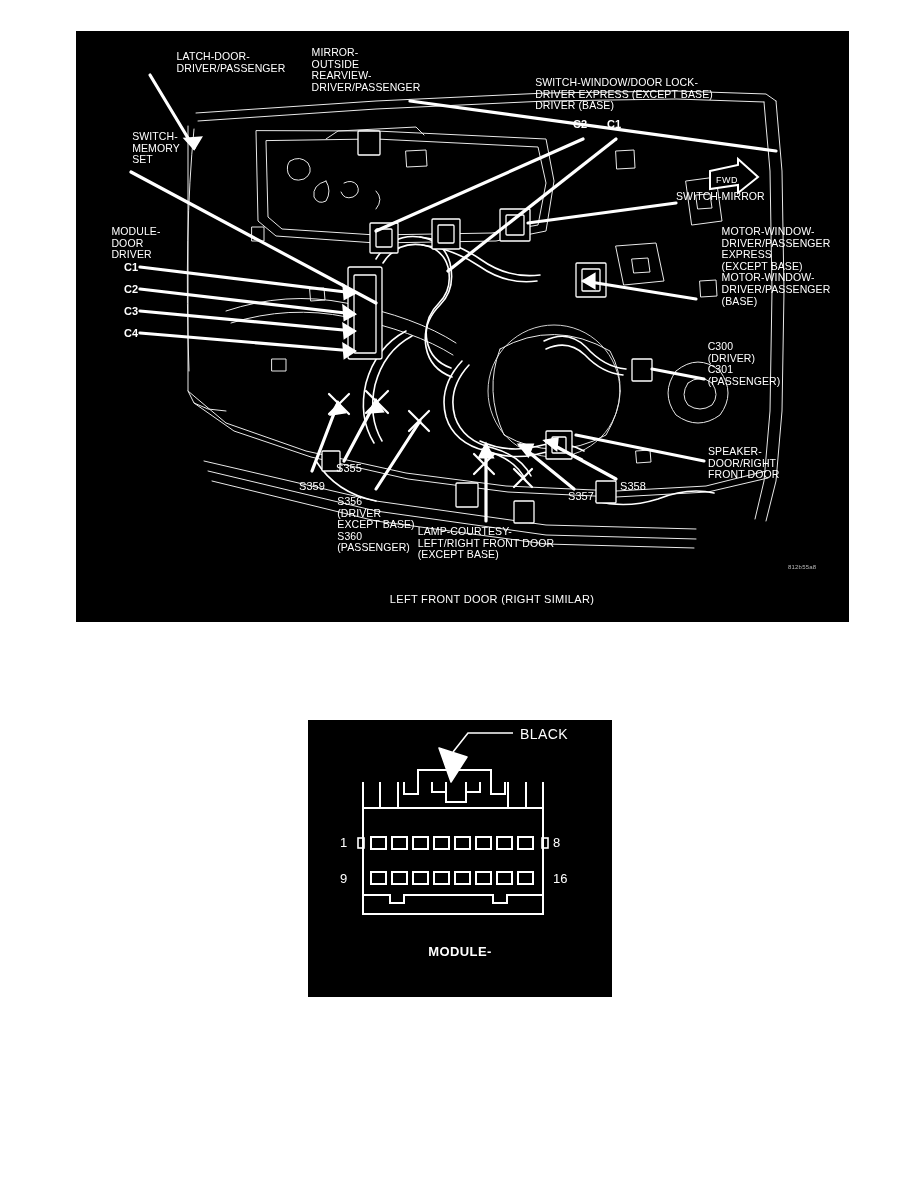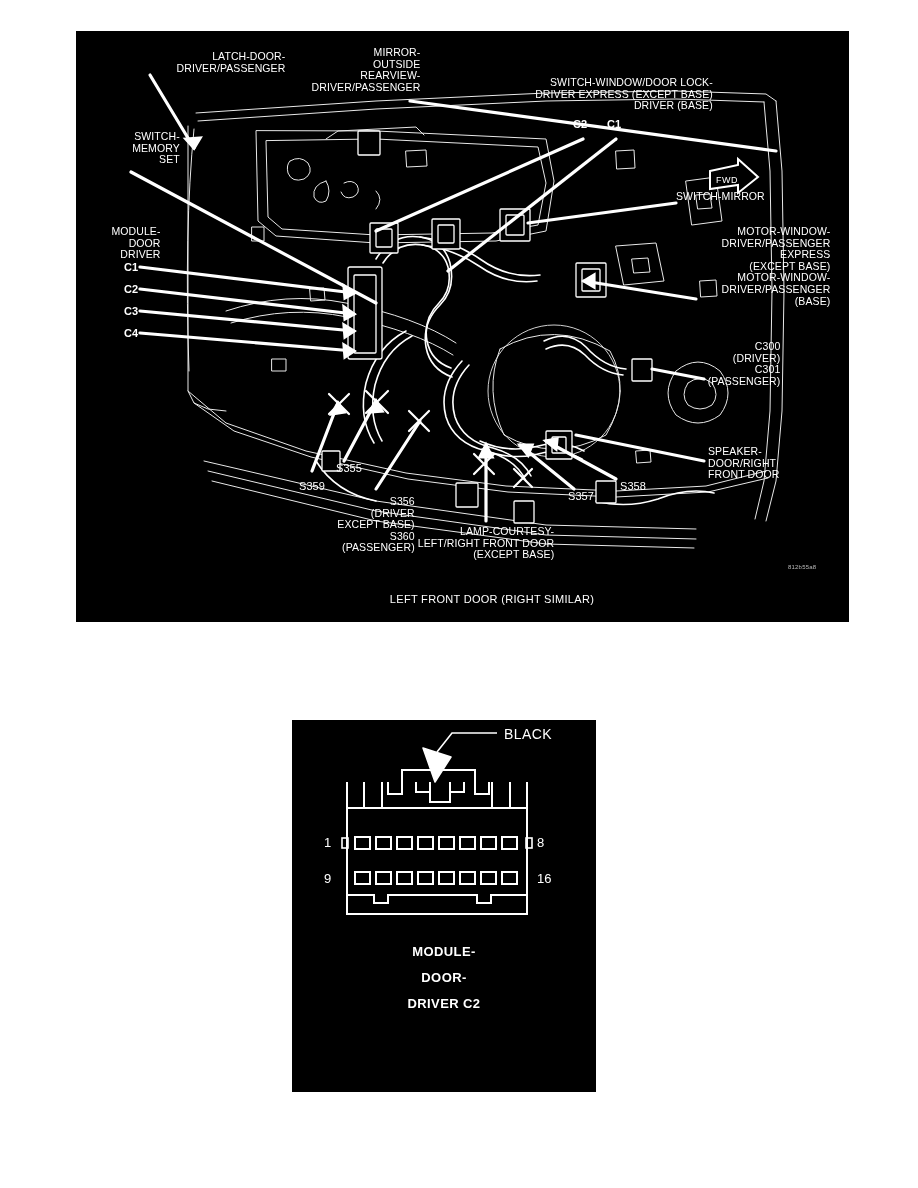--- a/index.html
+++ b/index.html
@@ -3,26 +3,26 @@
 <meta charset="utf-8">
 <title>Door Wiring Component Location</title>
 <style>
   html,body{margin:0;padding:0;background:#ffffff;}
   body{width:918px;height:1188px;position:relative;
        font-family:"Liberation Sans",sans-serif;color:#000;overflow:hidden;}
 
   
   .panel{position:absolute;background:#000;overflow:hidden;}
   #fig-door{left:76px;top:31px;width:773px;height:591px;}
-  #fig-conn{left:292px;top:720px;width:304px;height:372px;}
+  #fig-conn{left:308px;top:720px;width:304px;height:277px;}
 
   
   .lbl{position:absolute;color:#ffffff;font-family:"Liberation Sans",sans-serif;
        font-size:10.5px;line-height:11.6px;letter-spacing:.1px;white-space:pre;}
-  .lbl.c{text-align:right;transform:translateX(-50%);}
+  .lbl.c{text-align:left;transform:translateX(-50%);}
   .lbl.l{text-align:left;}
   .pin{position:absolute;color:#fff;font-size:11px;font-weight:bold;
        font-family:Liberation Sans, sans-serif;white-space:pre;}
   .cap{position:absolute;color:#fff;font-size:11px;letter-spacing:.3px;
        white-space:pre;transform:translateX(-50%);}
   .figid{position:absolute;color:#b9b9b9;font-size:6px;letter-spacing:.2px;
        font-family:"Liberation Sans",sans-serif;}
 
   
   .ov{position:absolute;left:0;top:0;}
@@ -307,15 +307,14 @@
   </svg>
 
   <div class="pin" style="left:212px;top:6px;font-size:14px;font-weight:normal;letter-spacing:.4px;">BLACK</div>
 
   <div class="pin" style="left:32px;top:115px;font-size:13px;font-weight:normal;">1</div>
   <div class="pin" style="left:245px;top:115px;font-size:13px;font-weight:normal;">8</div>
   <div class="pin" style="left:32px;top:151px;font-size:13px;font-weight:normal;">9</div>
   <div class="pin" style="left:245px;top:151px;font-size:13px;font-weight:normal;">16</div>
 
   <div class="cc" style="top:224px;">MODULE-</div>
-  <div class="cc" style="top:250px;">DOOR-</div>
   <div class="cc" style="top:276px;">DRIVER C2</div>
 </div>
 
 </body></html>

